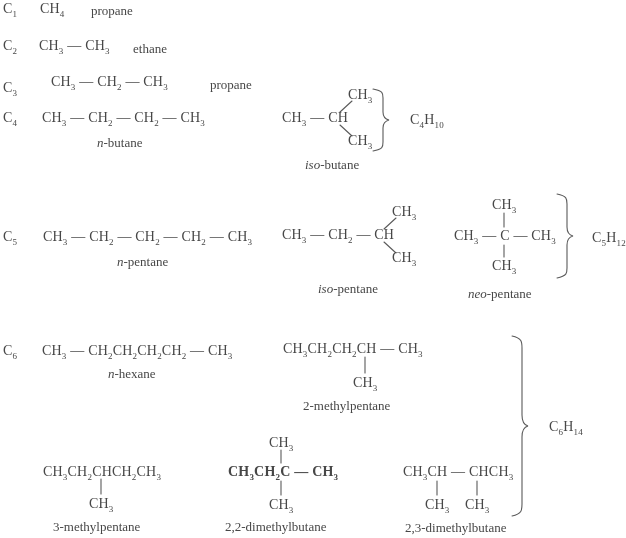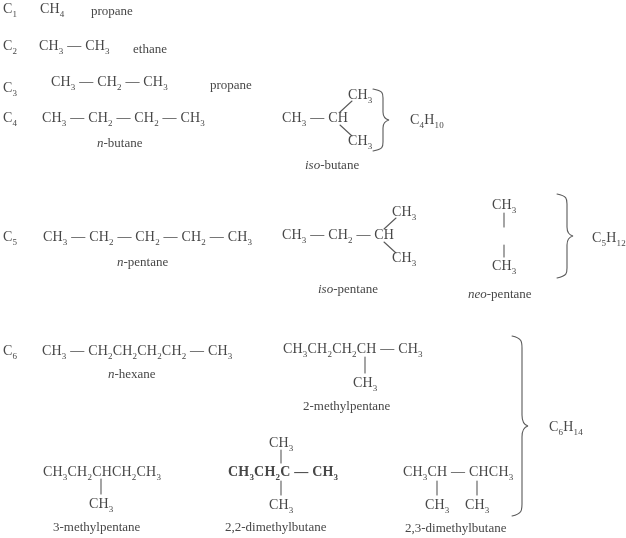--- a/index.html
+++ b/index.html
@@ -70,20 +70,21 @@
   <div class="t f" style="left:3px;top:229px;">C<sub>5</sub></div>
   <div class="t f" style="left:43px;top:229px;">CH<sub>3</sub> — CH<sub>2</sub> — CH<sub>2</sub> — CH<sub>2</sub> — CH<sub>3</sub></div>
   <div class="t name" style="left:117px;top:255px;"><span class="it">n</span><span>-pentane</span></div>
 
   <div class="t f" style="left:282px;top:227px;">CH<sub>3</sub> — CH<sub>2</sub> — CH</div>
   <div class="t f" style="left:392px;top:204px;">CH<sub>3</sub></div>
   <div class="t f" style="left:392px;top:250px;">CH<sub>3</sub></div>
   <div class="t name" style="left:318px;top:282px;"><span class="it">iso</span><span>-pentane</span></div>
 
   <div class="t f" style="left:492px;top:197px;">CH<sub>3</sub></div>
+  <div class="t f" style="left:454px;top:228px;">CH<sub>3</sub> — C — CH<sub>3</sub></div>
   <div class="t f" style="left:492px;top:258px;">CH<sub>3</sub></div>
   <div class="t name" style="left:468px;top:287px;"><span class="it">neo</span><span>-pentane</span></div>
 
   <svg class="brace" style="left:556px;top:193px;" width="18" height="86">
     <path class="bracepath" d="M1,1 C11,3 11,6 11,11 L11,34 C11,40 13,42 17,43 C13,44 11,46 11,52 L11,75 C11,80 11,83 1,85"></path>
   </svg>
   <div class="t f" style="left:592px;top:230px;">C<sub>5</sub>H<sub>12</sub></div>
 
   <div class="t f" style="left:3px;top:343px;">C<sub>6</sub></div>
   <div class="t f" style="left:42px;top:343px;">CH<sub>3</sub> — CH<sub>2</sub>CH<sub>2</sub>CH<sub>2</sub>CH<sub>2</sub> — CH<sub>3</sub></div>

